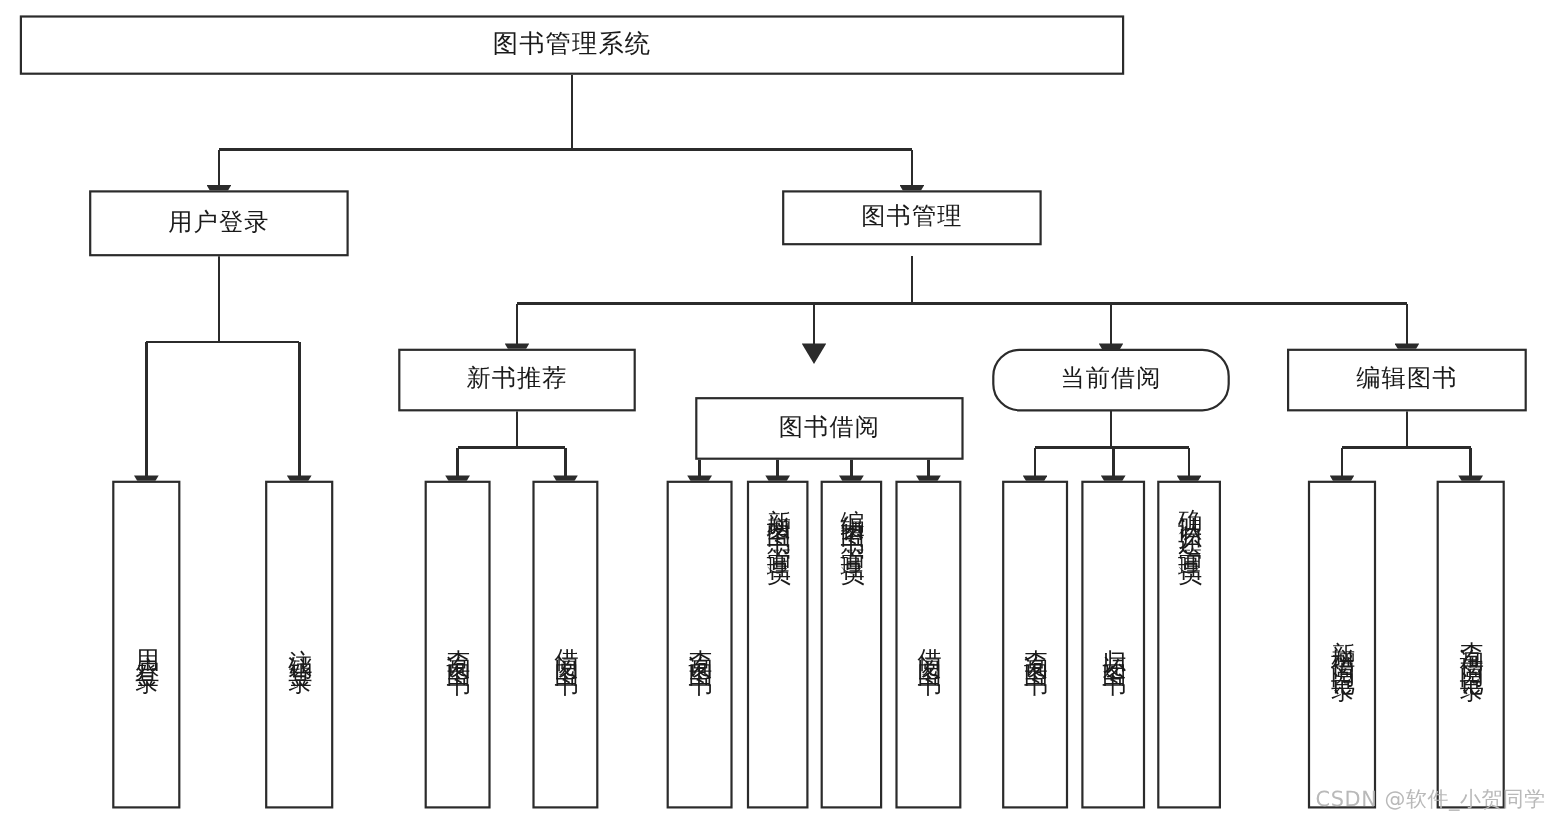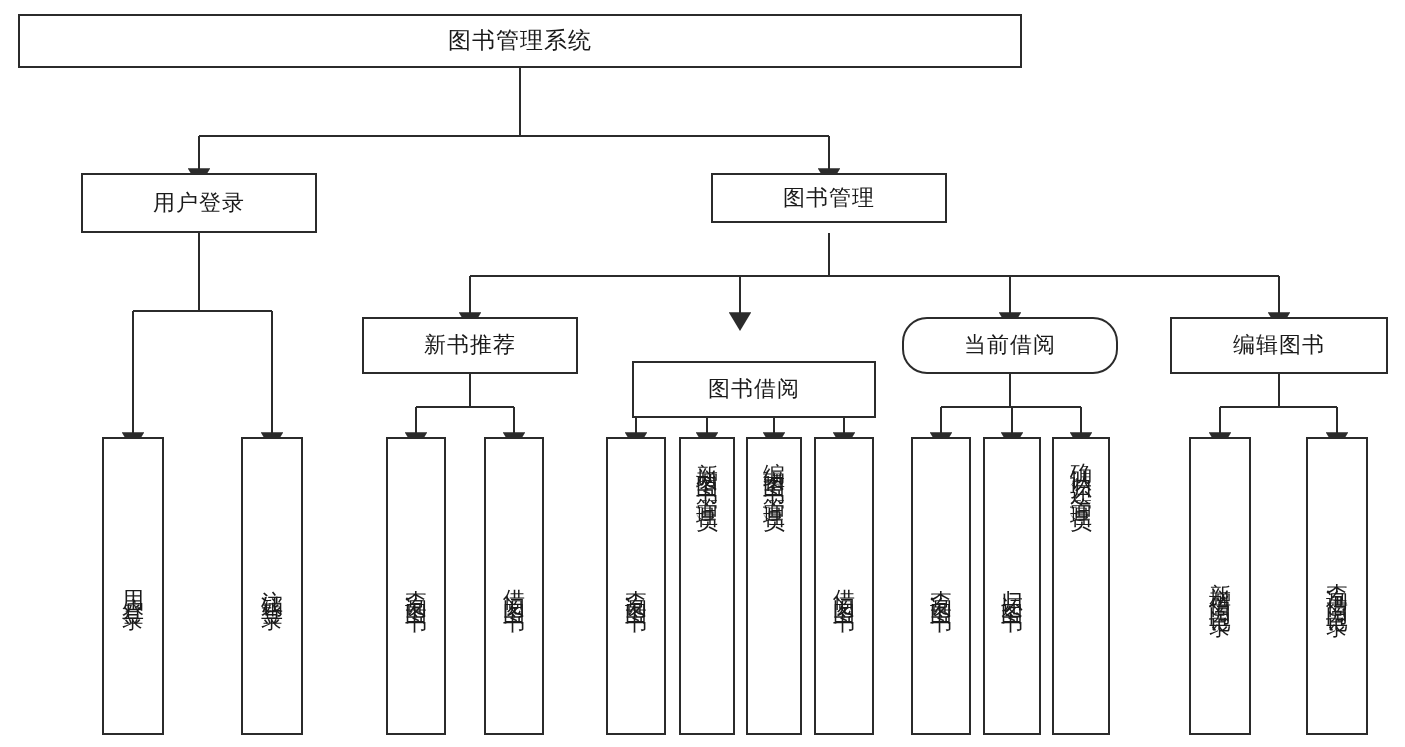--- a/index.html
+++ b/index.html
@@ -165,13 +165,14 @@
       <div class="node v topalign" style="left: 1052px; top: 437px; width: 58px; height: 298px;">
         <span>确认归还（管理员）</span>
       </div>
       <div class="node v" style="left: 1189px; top: 437px; width: 62px; height: 298px;">
         <span>新增借阅记录</span>
       </div>
       <div class="node v" style="left: 1306px; top: 437px; width: 62px; height: 298px;">
         <span>查询借阅记录</span>
       </div>
     </div>
+  <div class="watermark" style="left:1196px; top:714px;">CSDN @软件_小贺同学</div>
 </div>
 
 </body></html>

